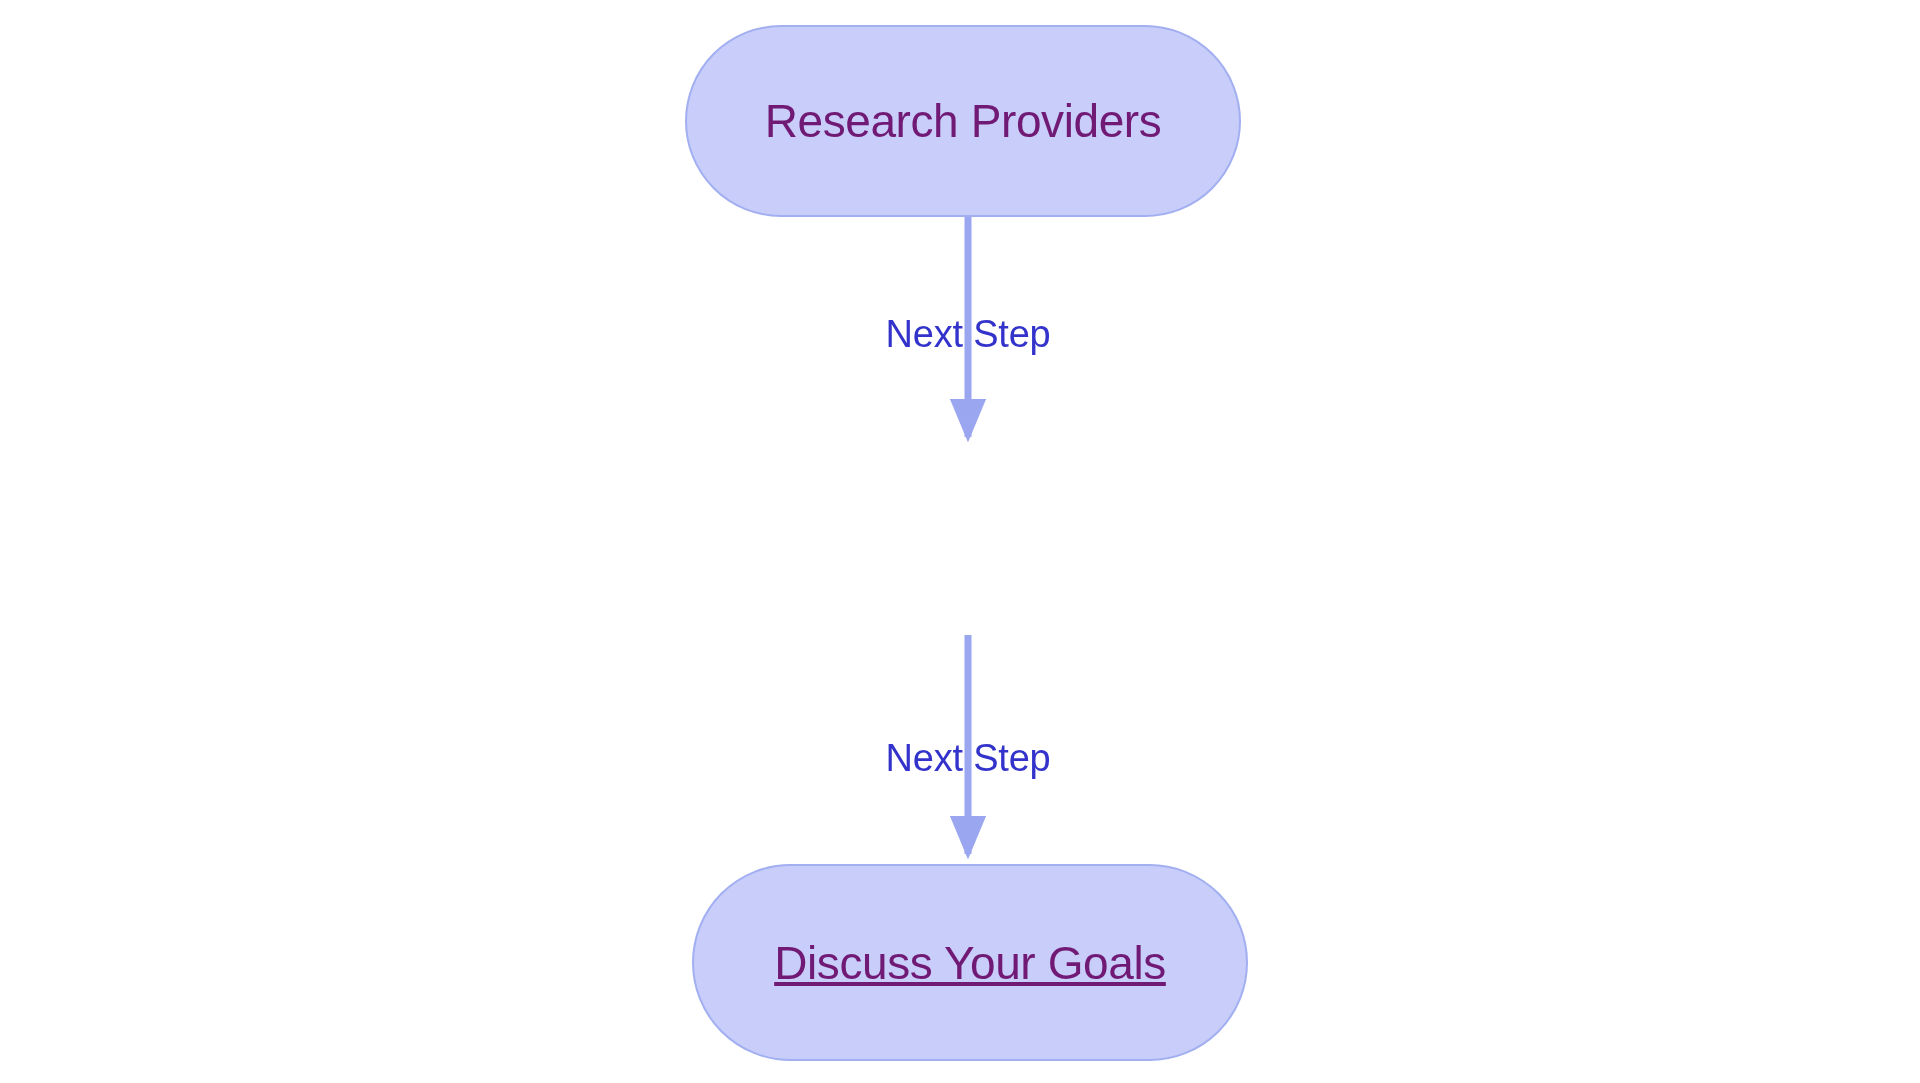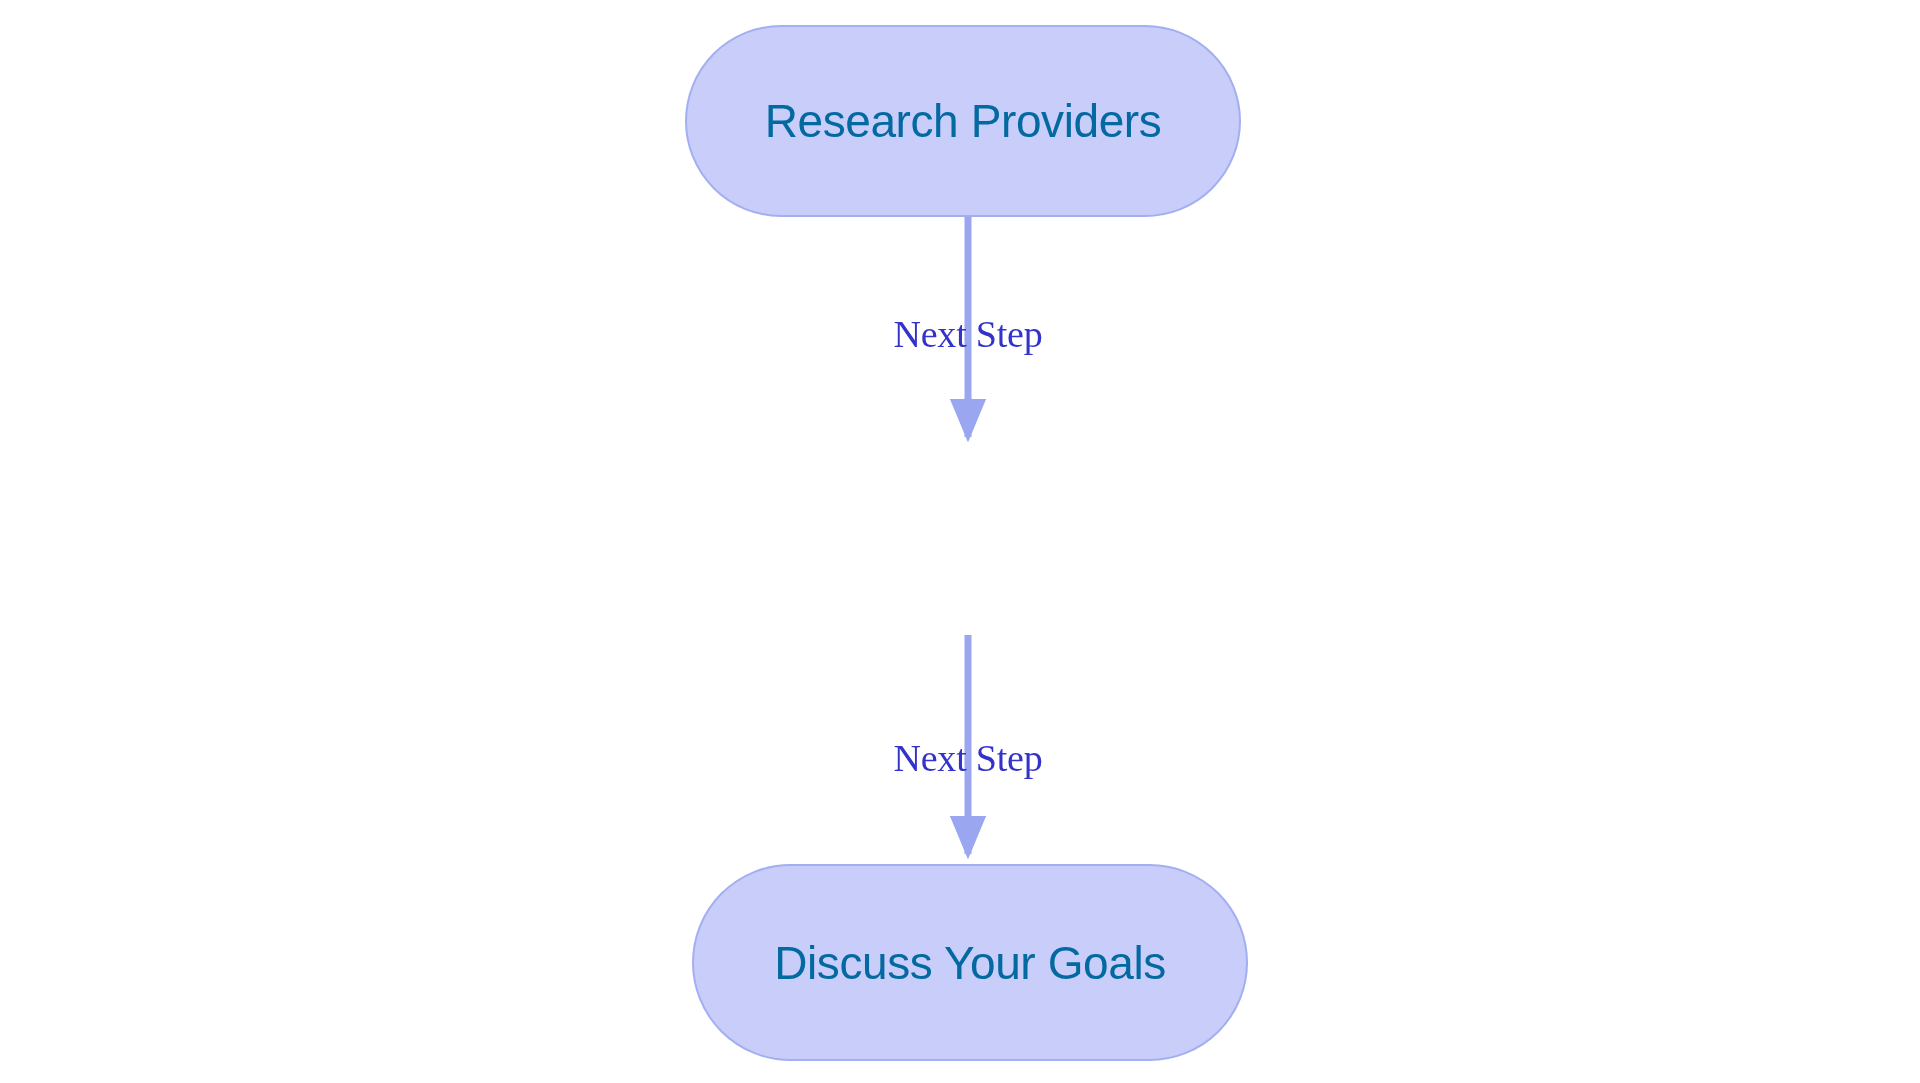--- a/index.html
+++ b/index.html
@@ -28,21 +28,21 @@
     box-sizing: border-box;
     display: flex;
     align-items: center;
     justify-content: center;
     background: #c8cdfa;
     border: 2.5px solid #a2aff0;
     border-radius: 999px;
     white-space: nowrap;
   }
   .node-label {
-    color: #0369a1;
+    color: #701a75;
     font-family: "Liberation Sans", "DejaVu Sans", sans-serif;
     font-weight: 400;
     letter-spacing: -0.4px;
     line-height: 1;
   }
 
   #node-research {
     left: 685px;
     top: 25px;
     width: 556px;
@@ -57,38 +57,38 @@
     height: 187px;
   }
   #node-schedule .node-label { font-size: 48px; }
 
   #node-goals {
     left: 692px;
     top: 864px;
     width: 556px;
     height: 197px;
   }
-  #node-goals .node-label { font-size: 46px; }
+  #node-goals .node-label { font-size: 46px; text-decoration: underline; }
 
   
   .edge {
     position: absolute;
     left: 0;
     top: 0;
     width: 1920px;
     height: 1083px;
     pointer-events: none;
     overflow: visible;
   }
 
   .edge-label {
     position: absolute;
     transform: translate(-50%, -50%);
     color: #3333cc;
-    font-family: Liberation Serif, serif;
+    font-family: Liberation Sans, sans-serif;
     font-size: 38px;
     font-weight: 400;
     letter-spacing: -0.2px;
     line-height: 1;
     white-space: nowrap;
     background: transparent;
     text-align: right;
   }
   #edge-label-1 { left: 968px; top: 334px; }
   #edge-label-2 { left: 968px; top: 758px; }

